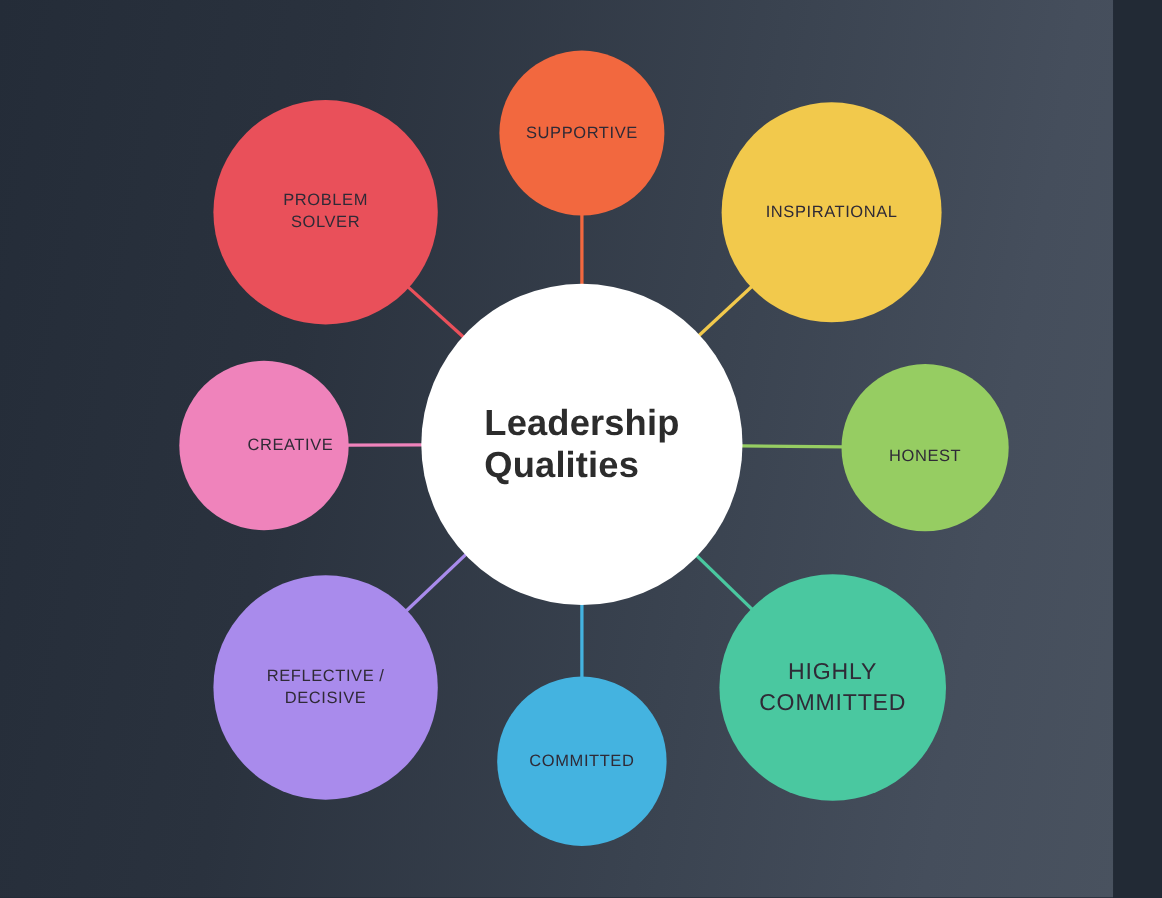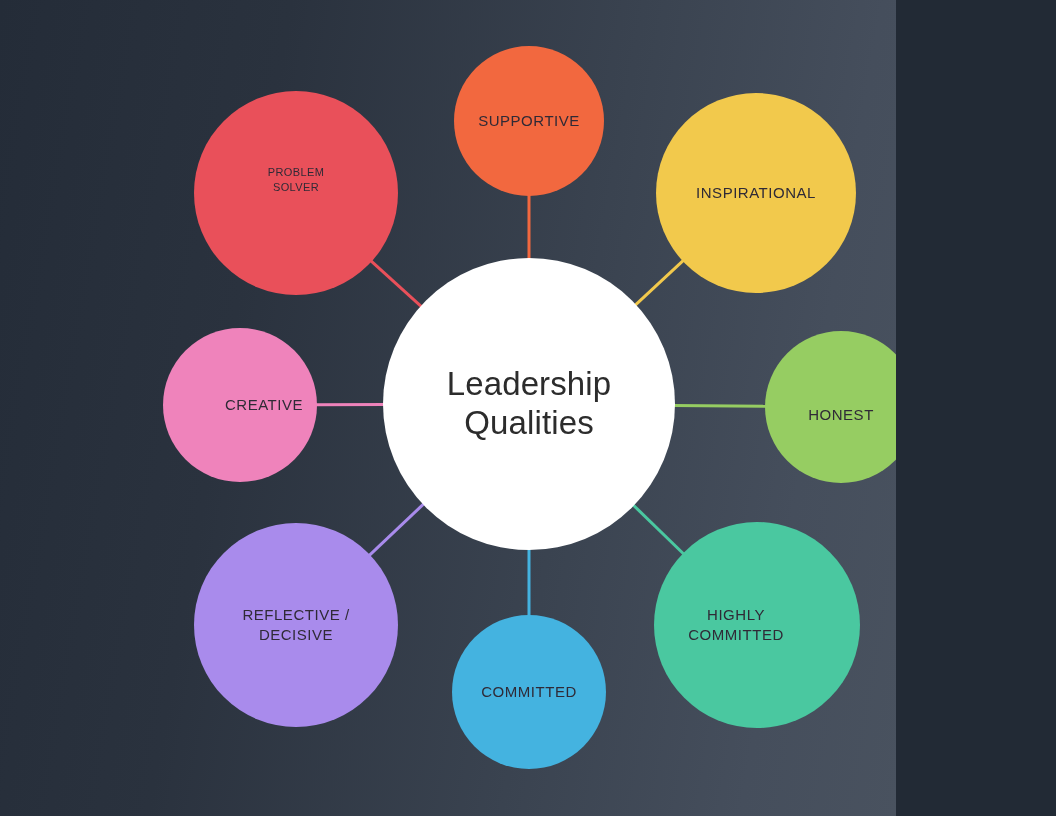--- a/index.html
+++ b/index.html
@@ -2,21 +2,21 @@
 <html><head>
 <meta charset="utf-8">
 <style>
   html, body {
     margin: 0;
     padding: 0;
     background: #222a35;
   }
   #stage {
     position: relative;
-    width: 896px;
+    width: 1012px;
     height: 816px;
     overflow: hidden;
     font-family: "Liberation Sans", sans-serif;
   }
   #bg {
     position: absolute;
     inset: 0;
     background: linear-gradient(100deg, #242c38 0%, #2a323e 28%, #3a4350 62%, #454e5c 85%, #49525f 100%);
   }
   #diagram {
@@ -32,27 +32,27 @@
     color: #2f2a36;
     line-height: 1.32;
     letter-spacing: 0.035em;
     white-space: pre-line;
     transform: translate(-50%, -50%);
     pointer-events: none;
     font-weight: 400;
   }
   .hub-label {
     position: absolute;
-    text-align: center;
+    text-align: left;
     color: #2c2c2c;
     line-height: 1.18;
     letter-spacing: 0.004em;
     white-space: pre-line;
     transform: translate(-50%, -50%);
-    font-weight: 400;
+    font-weight: 700;
   }
 </style>
 </head>
 <body>
 
 <div id="stage">
   <div id="bg"></div>
 
   <svg id="diagram" width="1056" height="816" viewBox="0 0 1056 816">
     <g id="edges">
@@ -75,24 +75,24 @@
         <circle cx="240" cy="405" r="77" fill="#ef83bb"></circle>
         <circle cx="296" cy="193" r="102" fill="#e9505a"></circle>
         <circle cx="529" cy="404" r="146" fill="#ffffff"></circle>
       </g>
   </svg>
 
   <div id="labels">
       <div class="node-label" style="left: 529px; top: 121px; font-size: 15px;">SUPPORTIVE</div>
       <div class="node-label" style="left: 756px; top: 193px; font-size: 15px;">INSPIRATIONAL</div>
       <div class="node-label" style="left: 841px; top: 415px; font-size: 15px;">HONEST</div>
-      <div class="node-label" style="left: 736px; top: 625px; font-size: 15px;">HIGHLY
+      <div class="node-label" style="left: 757px; top: 625px; font-size: 21px;">HIGHLY
 COMMITTED</div>
       <div class="node-label" style="left: 529px; top: 692px; font-size: 15px;">COMMITTED</div>
       <div class="node-label" style="left: 296px; top: 625px; font-size: 15px;">REFLECTIVE /
 DECISIVE</div>
       <div class="node-label" style="left: 240px; top: 405px; font-size: 15px; margin-left: 24px;">CREATIVE</div>
-      <div class="node-label" style="left: 296px; top: 180px; font-size: 11px;">PROBLEM
+      <div class="node-label" style="left: 296px; top: 192px; font-size: 15px;">PROBLEM
 SOLVER</div>
       <div class="hub-label" style="left: 529px; top: 404px; font-size: 33px; color: rgb(44, 44, 44);">Leadership
 Qualities</div>
     </div>
 </div>
 
 </body></html>

